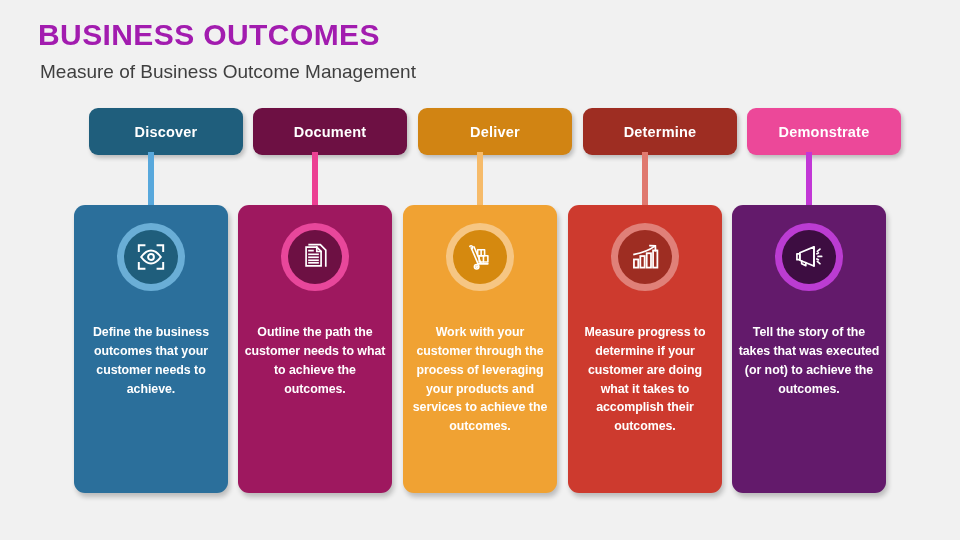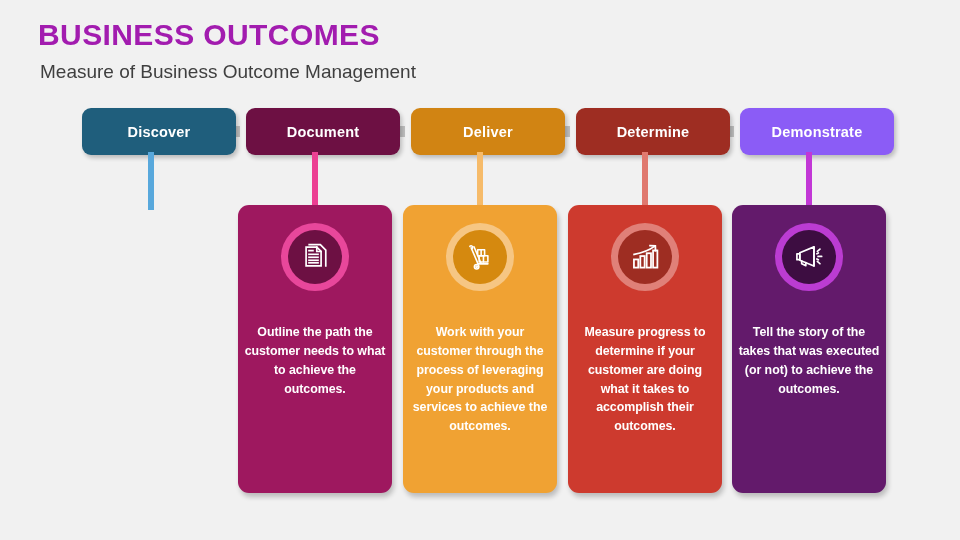--- a/index.html
+++ b/index.html
@@ -64,21 +64,21 @@
     position: absolute;
     top: 126px;
     height: 11px;
     width: 22px;
     background: #bfbfbf;
   }
 
   
   .pill {
     position: absolute;
-    left: 8px;
+    left: 15px;
     top: 108px;
     width: 154px;
     height: 47px;
     border-radius: 9px;
     box-shadow: 2px 3px 4px rgba(0,0,0,0.22);
     display: flex;
     align-items: center;
     justify-content: center;
   }
   .pill-label {
@@ -160,20 +160,35 @@
   <div id="diagram">
       <div class="gray-link" style="left: 720px; width: 14px; background: rgb(191, 191, 191);"></div>
       <div class="gray-link" style="left: 555px; width: 15px; background: rgb(191, 191, 191);"></div>
       <div class="gray-link" style="left: 390px; width: 15px; background: rgb(191, 191, 191);"></div>
       <div class="gray-link" style="left: 226px; width: 14px; background: rgb(191, 191, 191);"></div>
       <div class="col" style="left: 74px;">
         <div class="pill" style="background: rgb(31, 94, 124);">
           <span class="pill-label">Discover</span>
         </div>
         <div class="stem" style="background: rgb(88, 168, 220);"></div>
+        <div class="card" style="background: rgb(43, 111, 155);">
+          <div class="badge" style="background: rgb(106, 174, 214);">
+            <div class="badge-inner" style="background: rgb(31, 94, 124);">
+              <svg width="30" height="30" viewBox="0 0 32 32" fill="none" stroke="#fff" stroke-width="2.1" stroke-linecap="square" stroke-linejoin="miter">
+      <path d="M3 9.5V3.5h6"></path>
+                <path d="M29 9.5V3.5h-6"></path>
+      <path d="M3 22.5v6h6"></path>
+                <path d="M29 22.5v6h-6"></path>
+      <path d="M5.5 16c3.4-4.6 7-6.9 10.5-6.9S23.1 11.4 26.5 16c-3.4 4.6-7 6.9-10.5 6.9S8.9 20.6 5.5 16z"></path>
+      <circle cx="16" cy="16" r="3.1"></circle>
+    </svg>
+            </div>
+          </div>
+          <div class="card-text">Define the business outcomes that your customer needs to achieve.</div>
+        </div>
       </div>
       <div class="col" style="left: 238px;">
         <div class="pill" style="background: rgb(109, 16, 67); text-align: right;">
           <span class="pill-label">Document</span>
         </div>
         <div class="stem" style="background: rgb(236, 63, 147);"></div>
         <div class="card" style="background: rgb(158, 24, 95);">
           <div class="badge" style="background: rgb(232, 71, 155);">
             <div class="badge-inner" style="background: rgb(109, 16, 67);">
               <svg width="30" height="30" viewBox="0 0 32 32" fill="none" stroke="#fff" stroke-width="1.8" stroke-linecap="square" stroke-linejoin="miter">
@@ -231,21 +246,21 @@
       <path d="M17.2 8.3v6.4"></path>
       <path d="M15.1 14.7h9.3v6.6h-9.3z"></path>
       <path d="M19.7 14.7v6.6"></path>
     </svg>
             </div>
           </div>
           <div class="card-text">Work with your customer through the process of leveraging your products and services to achieve the outcomes.</div>
         </div>
       </div>
       <div class="col" style="left: 732px;">
-        <div class="pill" style="background: #8b5cf6;">
+        <div class="pill" style="background: #ec4899;">
           <span class="pill-label">Demonstrate</span>
         </div>
         <div class="stem" style="background: rgb(194, 55, 214);"></div>
         <div class="card" style="background: rgb(99, 26, 107);">
           <div class="badge" style="background: rgb(187, 60, 210);">
             <div class="badge-inner" style="background: rgb(61, 13, 65);">
               <svg width="30" height="30" viewBox="0 0 32 32" fill="none" stroke="#fff" stroke-width="1.8" stroke-linecap="round" stroke-linejoin="round">
       <path d="M21.3 5.2v20.4"></path>
       <path d="M21.3 5.2L6.2 11.4v8l15.1 6.2z"></path>
       <path d="M3.1 12.6h3.1v6.2H3.1z"></path>

